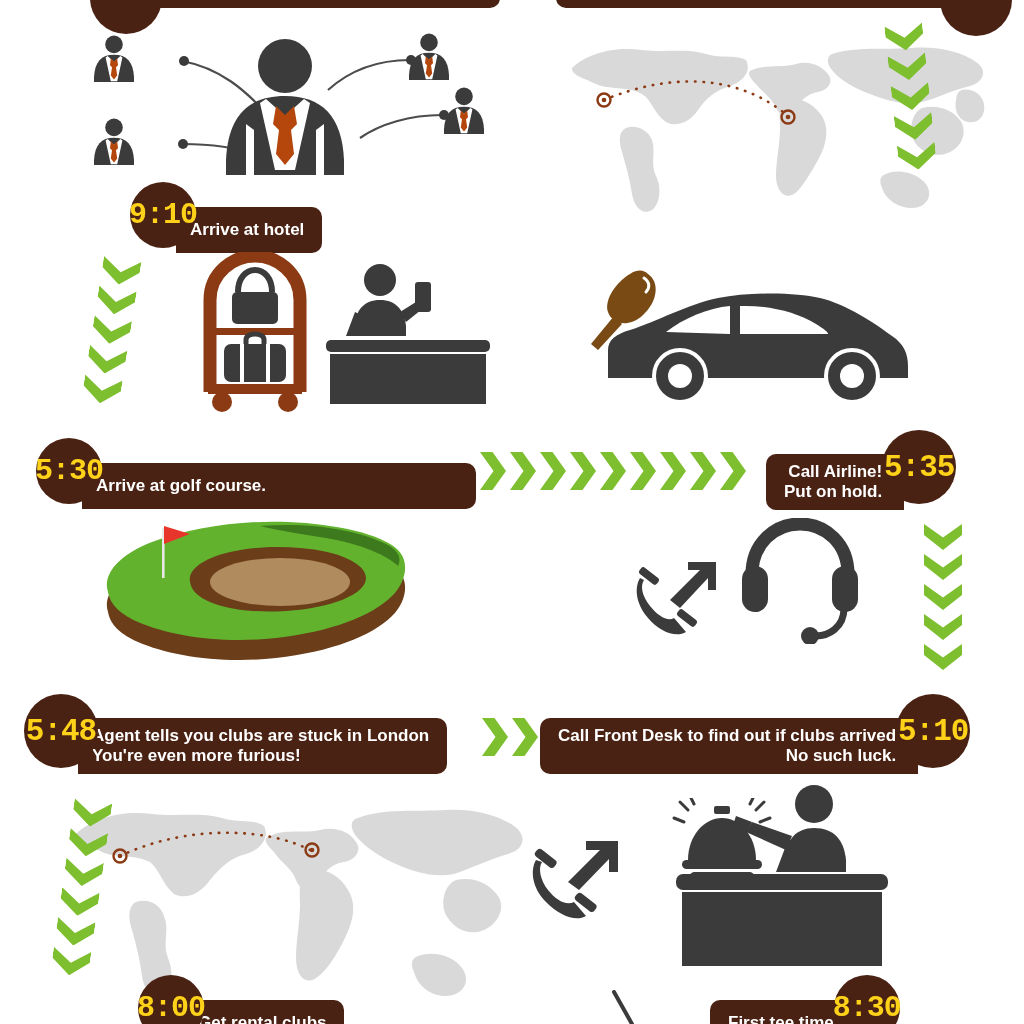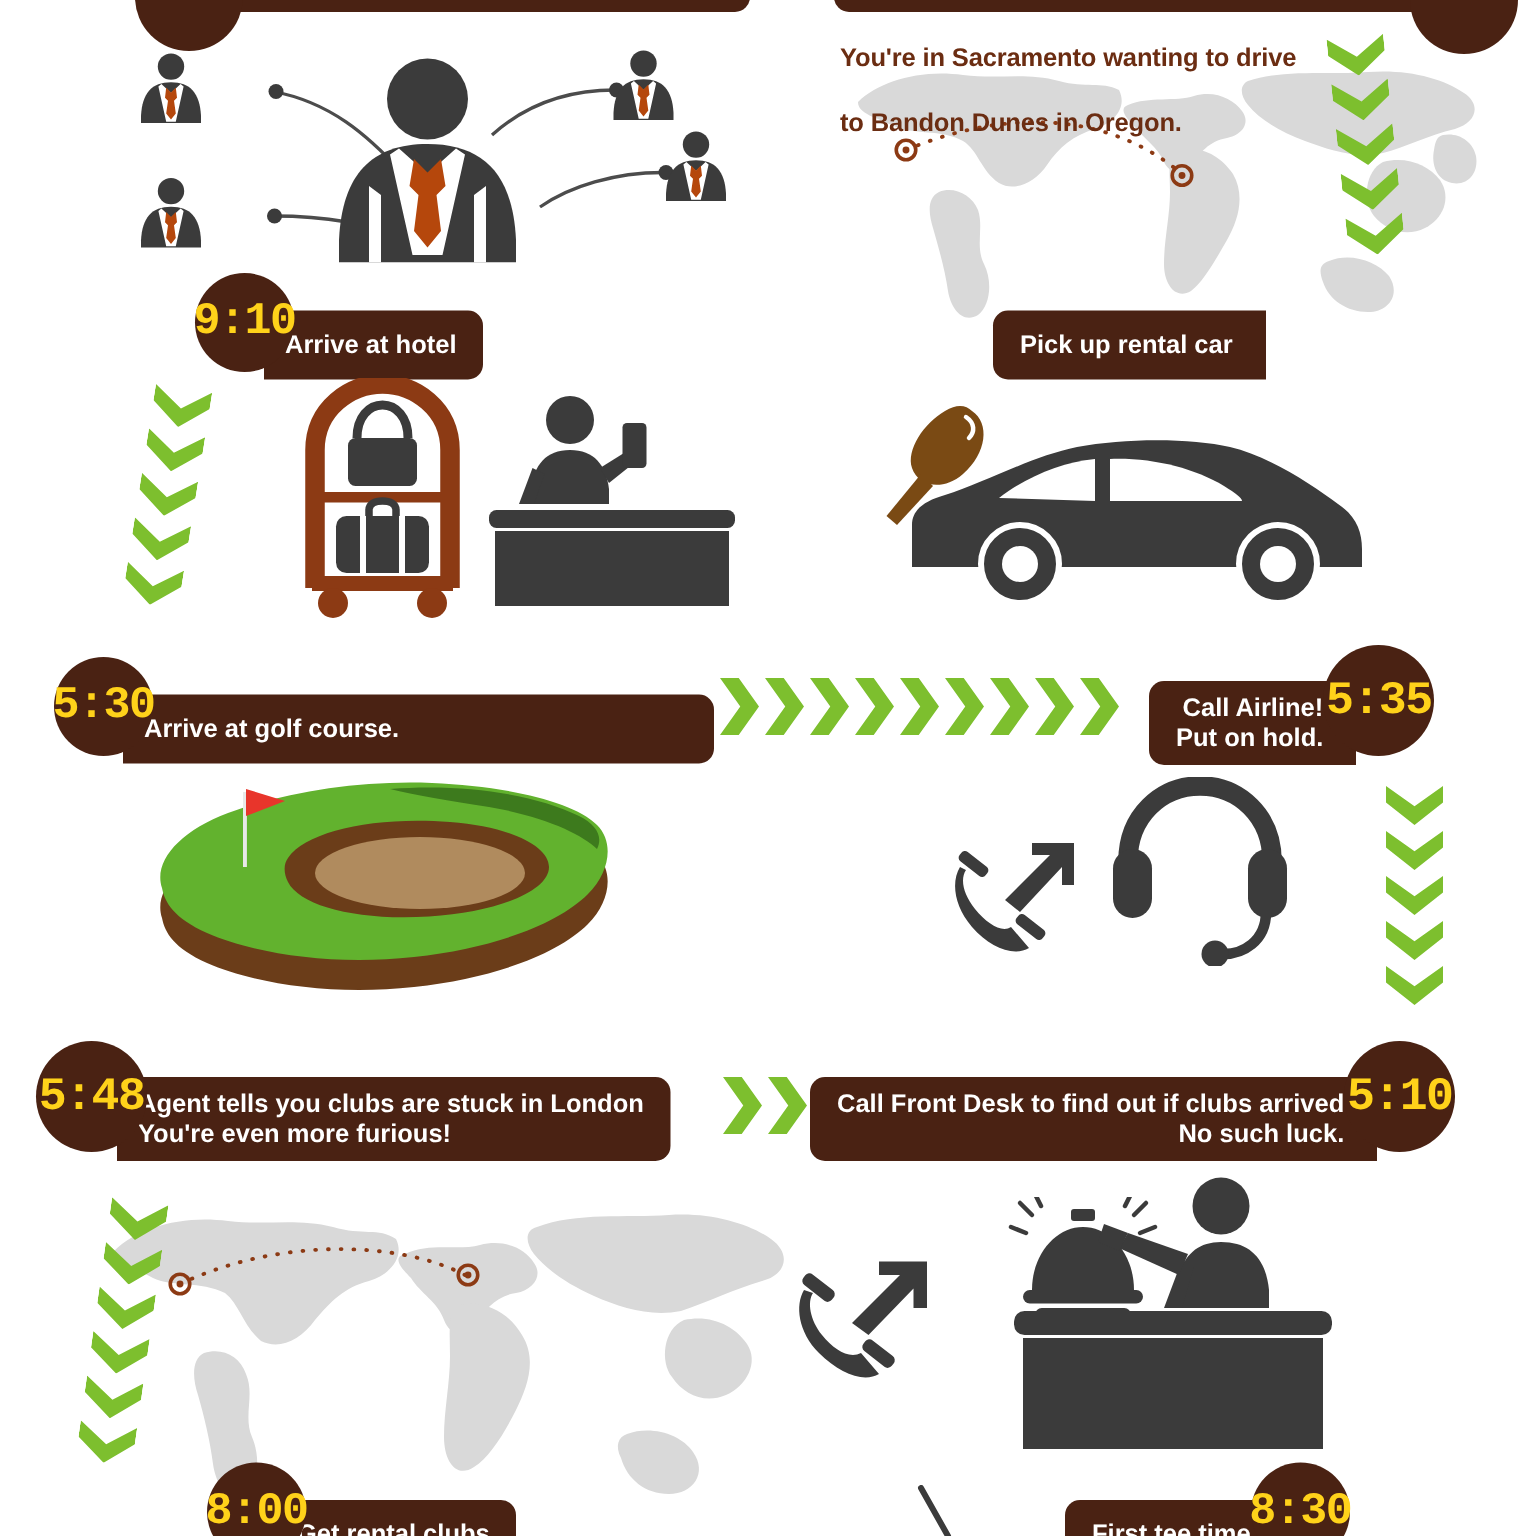--- a/index.html
+++ b/index.html
@@ -145,40 +145,35 @@
       <path d="M48 76 C 110 50, 180 48, 232 92" fill="none" stroke="#8c3a14" stroke-width="2.6" stroke-linecap="round" stroke-dasharray="0.5 8"></path>
       <g fill="none" stroke="#8c3a14" stroke-width="2.4">
         <circle cx="48" cy="76" r="6.5"></circle>
         <circle cx="232" cy="93" r="6.5"></circle>
       </g>
       <circle cx="48" cy="76" r="2.3" fill="#8c3a14"></circle>
       <circle cx="232" cy="93" r="2.3" fill="#8c3a14"></circle>
     </svg>
   </div>
 
-  <div class="maptext" style="left:560px;top:6px;width:420px;">
-    <div>You're in Sacramento wanting to drive</div>
-    <div>to Bandon Dunes in Oregon.</div>
-  </div>
 
   <div class="chev cv-down" style="left:892px;top:24px;transform:rotate(-6deg);">
     <i></i>
     <i></i>
     <i></i>
     <i></i>
     <i></i>
   </div>
 
   <div class="label left" style="left:130px;top:192px;">
     <div class="badge">9:10</div>
     <div class="bar">Arrive at hotel</div>
   </div>
 
   <div class="label right" style="left:662px;top:192px;">
-    <div class="bar">Pick up rental car</div>
   </div>
 
   <div class="chev cv-down" style="left:92px;top:258px;transform:rotate(9deg);">
     <i></i>
     <i></i>
     <i></i>
     <i></i>
     <i></i>
   </div>
 

